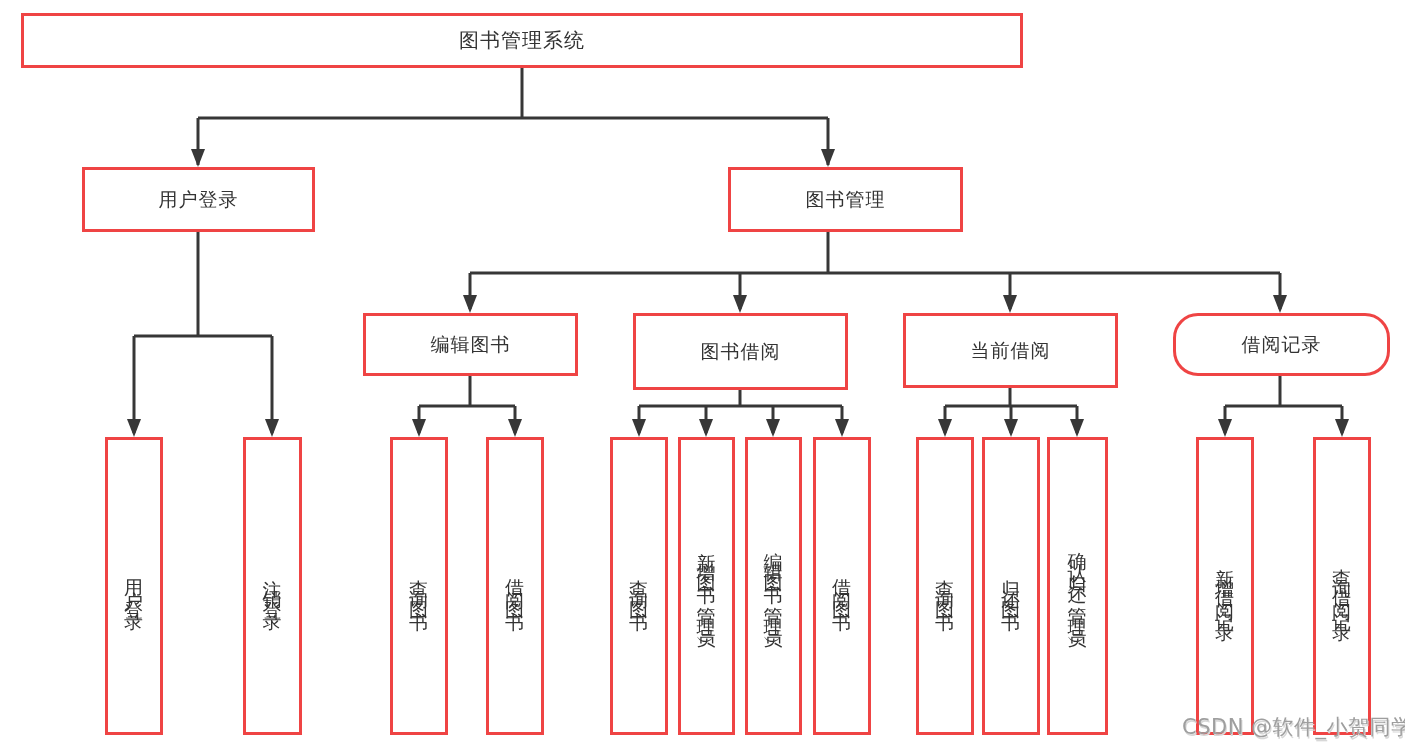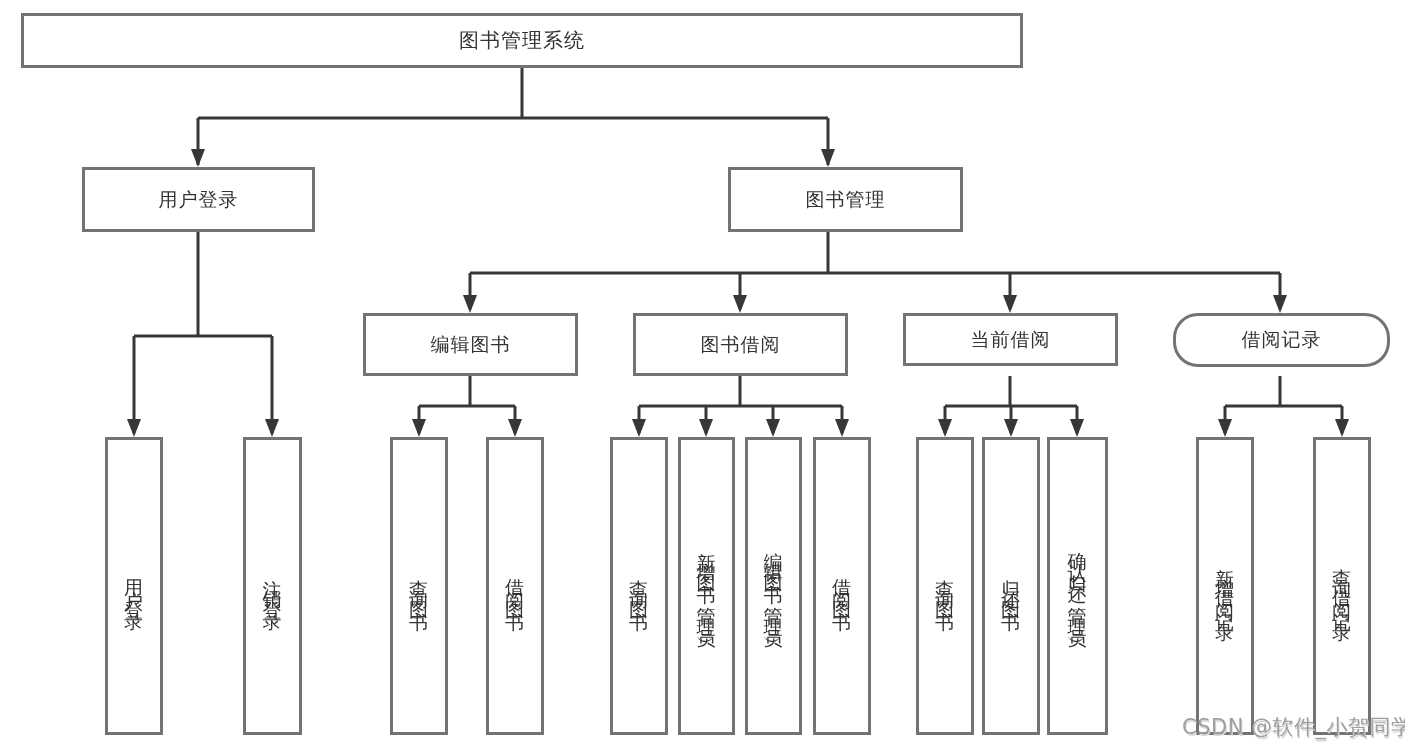--- a/index.html
+++ b/index.html
@@ -17,21 +17,21 @@
   }
   .connectors {
     position: absolute;
     left: 0;
     top: 0;
     z-index: 1;
   }
   .box {
     position: absolute;
     box-sizing: border-box;
-    border: 3px solid #737373;
+    border: 3px solid #ef4444;
     background: #ffffff;
     display: flex;
     align-items: center;
     justify-content: center;
     color: #333333;
     z-index: 2;
   }
   .hbox {
     font-size: 19px;
     letter-spacing: 1px;
@@ -133,27 +133,27 @@
   <div class="box hbox" style="left:82px; top:167px; width:233px; height:65px;">
     <span>用户登录</span>
   </div>
   <div class="box hbox" style="left:711px; top:167px; width:235px; height:65px;margin-left:17px;">
     <span>图书管理</span>
   </div>
 
   <div class="box hbox" style="left:363px; top:313px; width:215px; height:63px;">
     <span>编辑图书</span>
   </div>
-  <div class="box hbox" style="left:633px; top:313px; width:215px; height:63px;">
+  <div class="box hbox" style="left:633px; top:313px; width:215px; height:77px;">
     <span>图书借阅</span>
   </div>
-  <div class="box hbox" style="left:903px; top:313px; width:215px; height:53px;">
+  <div class="box hbox" style="left:903px; top:313px; width:215px; height:75px;">
     <span>当前借阅</span>
   </div>
-  <div class="box hbox" style="left:1173px; top:313px; width:217px; height:54px;border-radius:25px;">
+  <div class="box hbox" style="left:1173px; top:313px; width:217px; height:63px;border-radius:25px;">
     <span>借阅记录</span>
   </div>
 
   <div class="box vbox" style="left:105px; top:437px; width:58px; height:298px;">
     <span>用户登录</span>
   </div>
   <div class="box vbox" style="left:243px; top:437px; width:59px; height:298px;">
     <span>注销登录</span>
   </div>
 

